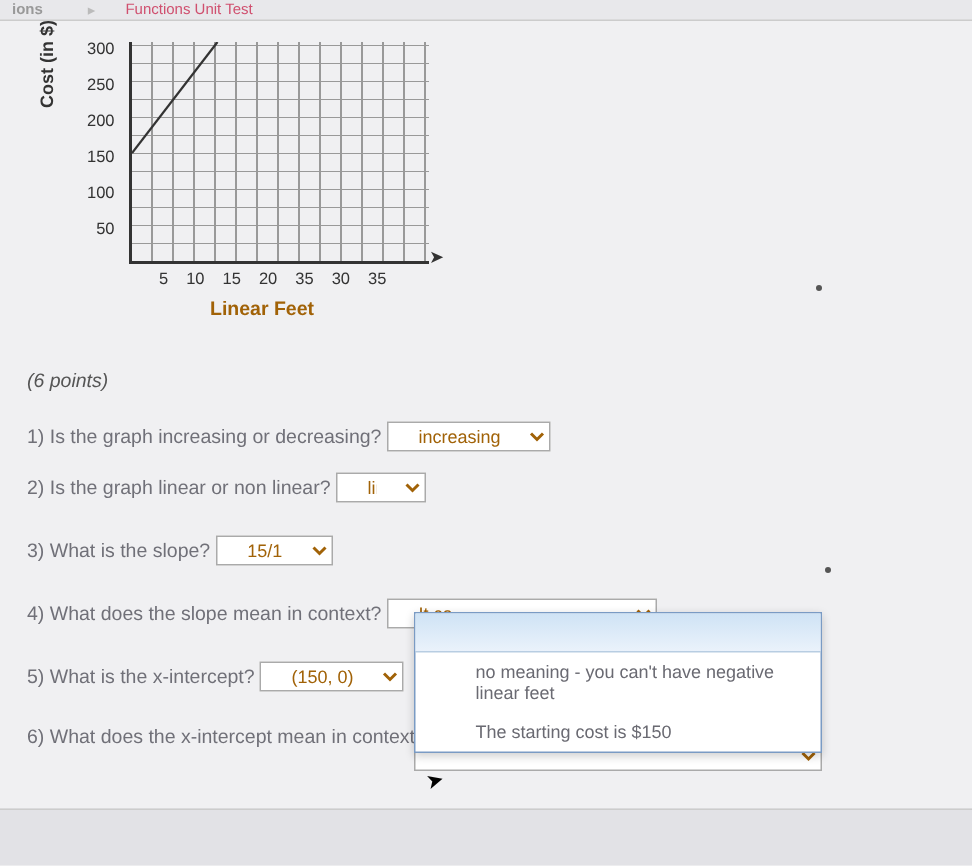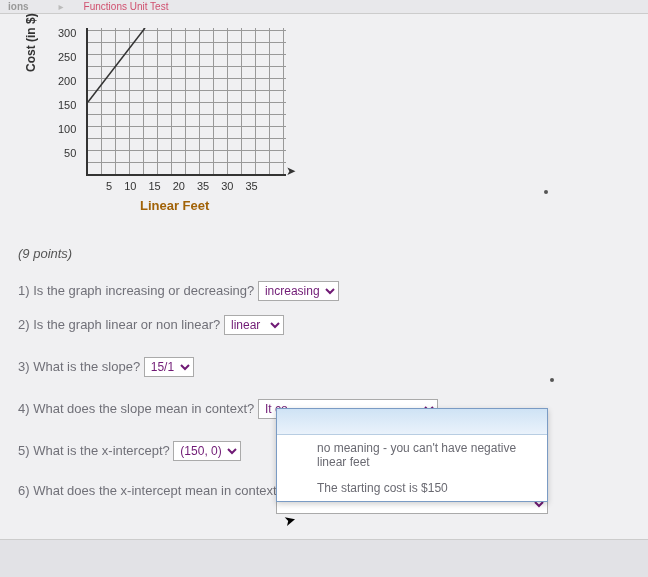--- a/index.html
+++ b/index.html
@@ -93,22 +93,22 @@
   .points {
     font-style: italic;
     margin: 44px 0 20px 0;
     color: #555;
   }
   .q { margin: 14px 0; color: #707078; font-size: 13px; }
   select {
     font-size: 12px;
     border: 1px solid #aaa;
     background: #fff;
-    padding: 1px 2px;
-    color: #701a75;
+    padding: 1px 16px;
+    color: #a16207;
   }
   .dropdown-open {
     position: absolute;
     left: 276px;
     top: 408px;
     width: 272px;
     border: 1px solid #7a9bc4;
     background: #fff;
     font-size: 12px;
     box-shadow: 0 2px 6px rgba(0,0,0,0.2);
@@ -181,21 +181,21 @@
       <span>10</span>
       <span>15</span>
       <span>20</span>
       <span>35</span>
       <span>30</span>
       <span>35</span>
     </div>
     <div class="xlabel">Linear Feet</div>
   </div>
 
-  <div class="points">(9 points)</div>
+  <div class="points">(6 points)</div>
 
   <div class="q">
     <span>1) Is the graph increasing or decreasing?</span>
     <select>
       <option>increasing</option>
     </select>
   </div>
 
   <div class="q">
     <span>2) Is the graph linear or non linear?</span>

